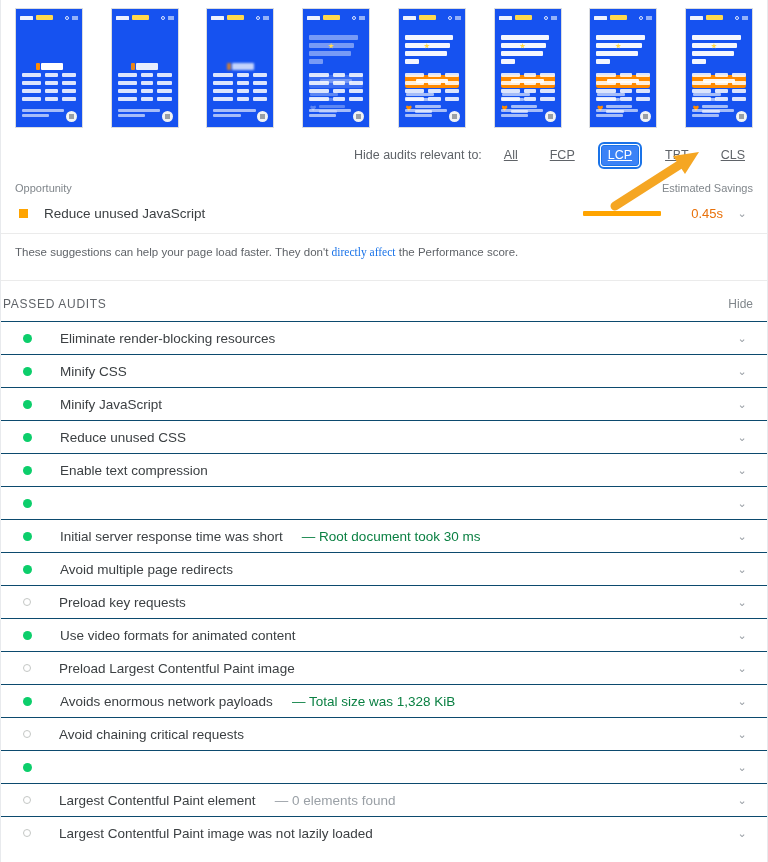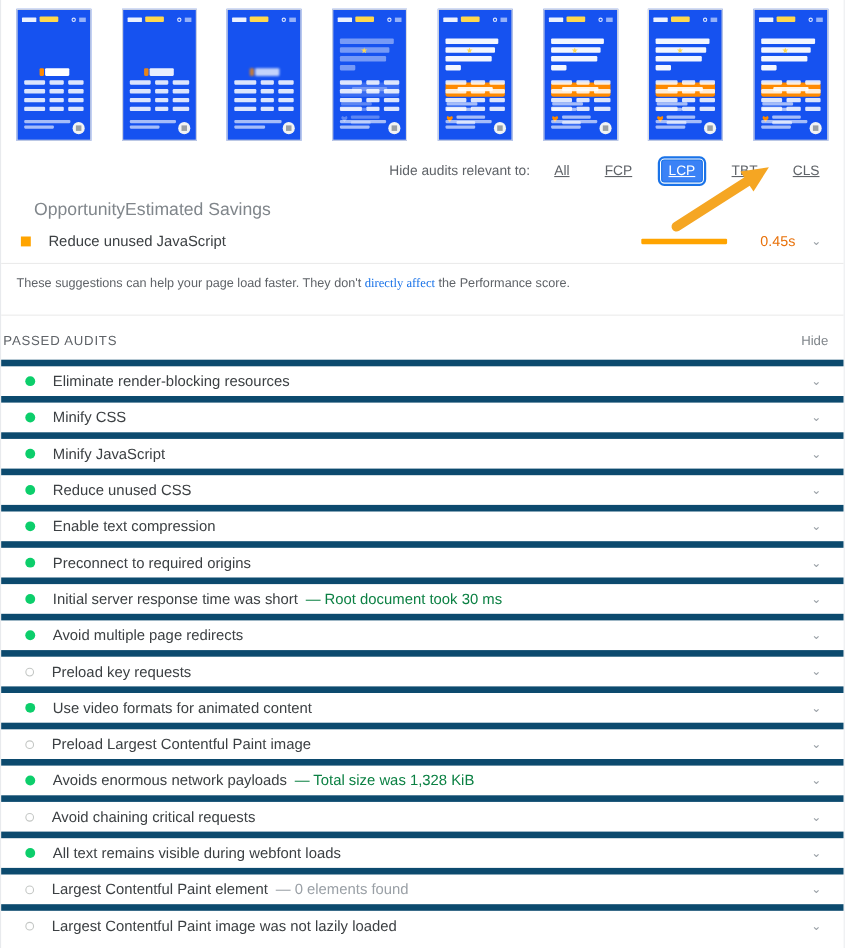--- a/index.html
+++ b/index.html
@@ -140,24 +140,23 @@
     background: #3b82f6; color: #ffffff; text-decoration: underline;
     border: 1px solid #1a73e8; outline: 2px solid #1a73e8; outline-offset: 1px;
   }
 
   
   .sec-title {
     font-size: 12px; letter-spacing: .7px; color: #5f6368;
     padding: 16px 14px 0 14px; text-transform: uppercase;
   }
   .opp-head {
-    display: flex; 
-    font-size: 16px; color: #80868b;
+    display: flex; justify-content: space-between;
+    font-size: 11px; color: #80868b;
     padding: 14px 14px 0 14px;
-    margin-left: 16px;
   }
   .opp-row {
     display: flex; align-items: center;
     padding: 10px 14px 10px 18px;
     border-bottom: 1px solid #ebebeb;
     height: 40px;
   }
   .sq {
     width: 9px; height: 9px; background: #ffa400; flex: 0 0 auto; margin-right: 16px;
   }
@@ -187,23 +186,24 @@
   }
   .passed-head .t {
     font-size: 12px; letter-spacing: .7px; color: #5f6368; text-transform: uppercase;
   }
   .passed-head .hide { font-size: 12px; color: #80868b; cursor: pointer; }
 
   .audit {
     display: flex; align-items: center;
     height: 33px;
     padding: 0 14px 0 22px;
-    border-top: 6px solid #0c4a6e;
+    border-top: 1px solid #0c4a6e;
     font-size: 13.5px;
     color: #3c4043;
+    gap: 12px;
   }
   .dot {
     width: 9px; height: 9px; border-radius: 50%; flex: 0 0 auto; margin-right: 16px;
   }
   .dot.pass { background: #0cce6b; }
   .dot.info { background: transparent; border: 1px solid #c4c7c5; width: 8px; height: 8px; }
   .audit .name { color: #3c4043; }
   .audit .extra { margin-left: 7px; color: #0b8043; }
   .audit .extra.muted { color: #9aa0a6; }
   .audit .sp { flex: 1; }
@@ -679,21 +679,20 @@
         <span class="chev">⌄</span>
       </div>
       <div class="audit">
         <div class="dot pass"></div>
         <span class="name">Enable text compression</span>
         <span class="sp"></span>
         <span class="chev">⌄</span>
       </div>
       <div class="audit">
         <div class="dot pass"></div>
-        <span class="name">Preconnect to required origins</span>
         <span class="sp"></span>
         <span class="chev">⌄</span>
       </div>
       <div class="audit">
         <div class="dot pass"></div>
         <span class="name">Initial server response time was short</span>
         <span class="extra">— Root document took 30 ms</span>
         <span class="sp"></span>
         <span class="chev">⌄</span>
       </div>
@@ -729,21 +728,20 @@
         <span class="chev">⌄</span>
       </div>
       <div class="audit">
         <div class="dot info"></div>
         <span class="name">Avoid chaining critical requests</span>
         <span class="sp"></span>
         <span class="chev">⌄</span>
       </div>
       <div class="audit">
         <div class="dot pass"></div>
-        <span class="name">All text remains visible during webfont loads</span>
         <span class="sp"></span>
         <span class="chev">⌄</span>
       </div>
       <div class="audit">
         <div class="dot info"></div>
         <span class="name">Largest Contentful Paint element</span>
         <span class="extra muted">— 0 elements found</span>
         <span class="sp"></span>
         <span class="chev">⌄</span>
       </div>

